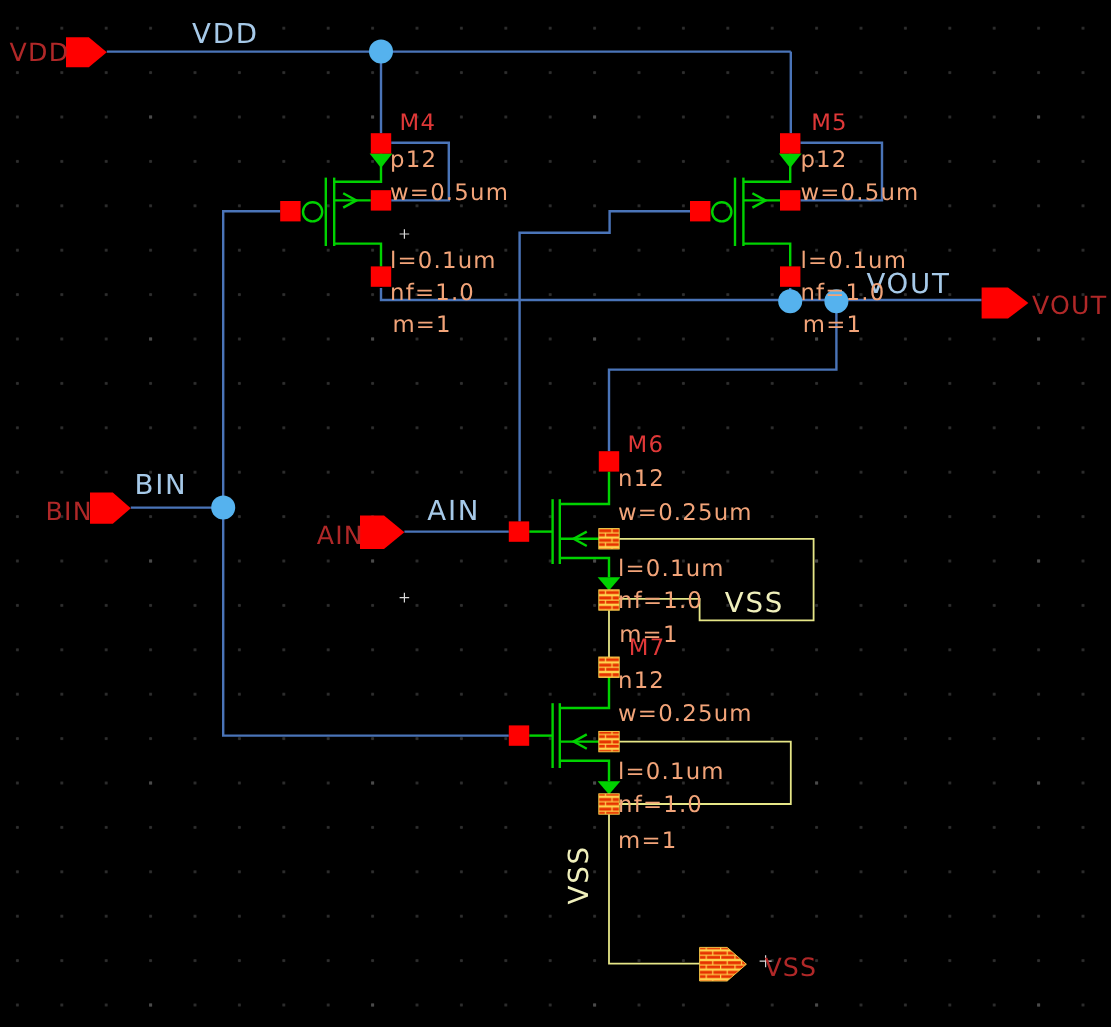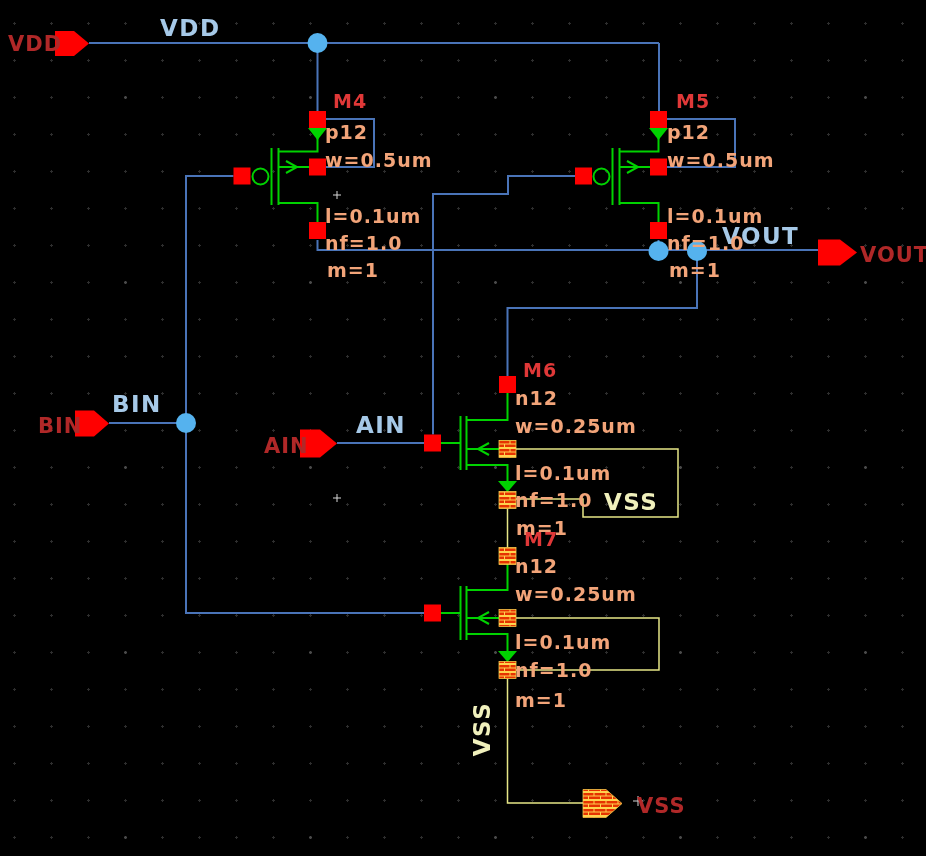--- a/index.html
+++ b/index.html
@@ -6,21 +6,20 @@
   #canvas{
     position:relative;
     width:926px;height:856px;
     background-color:#000000;
     background-image:
       radial-gradient(circle, #4a4a4a 1.2px, transparent 1.6px),
       radial-gradient(circle, #2e2e2e 1.1px, transparent 1.4px);
     background-size:185px 185px, 37px 37px;
     background-position:33px 5px, 33px 5px;
     overflow:hidden;
-    font-weight:bold;
   }
   svg{position:absolute;left:0;top:0;}
   text{font-family:"DejaVu Sans", sans-serif;}
   .pinlbl{fill:#b02828;font-size:21px;letter-spacing:1px;}
   .netlbl{fill:#a6c9e8;font-size:23px;letter-spacing:1.5px;}
   .inst{fill:#e03838;font-size:19px;letter-spacing:1px;}
   .param{fill:#f2a479;font-size:19px;letter-spacing:1px;}
   .vsslbl{fill:#f0f0bc;font-size:23px;letter-spacing:1.5px;}
   .bluewire{stroke:#4a74b8;stroke-width:2;fill:none;}
   .yellowwire{stroke:#e6e687;stroke-width:1.5;fill:none;}

